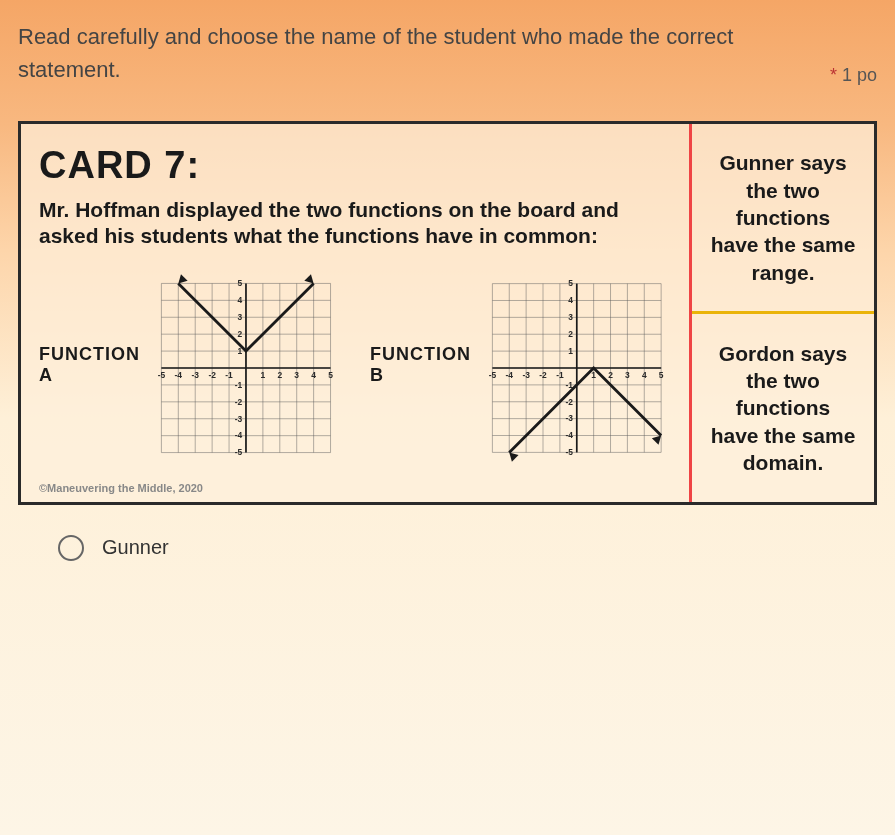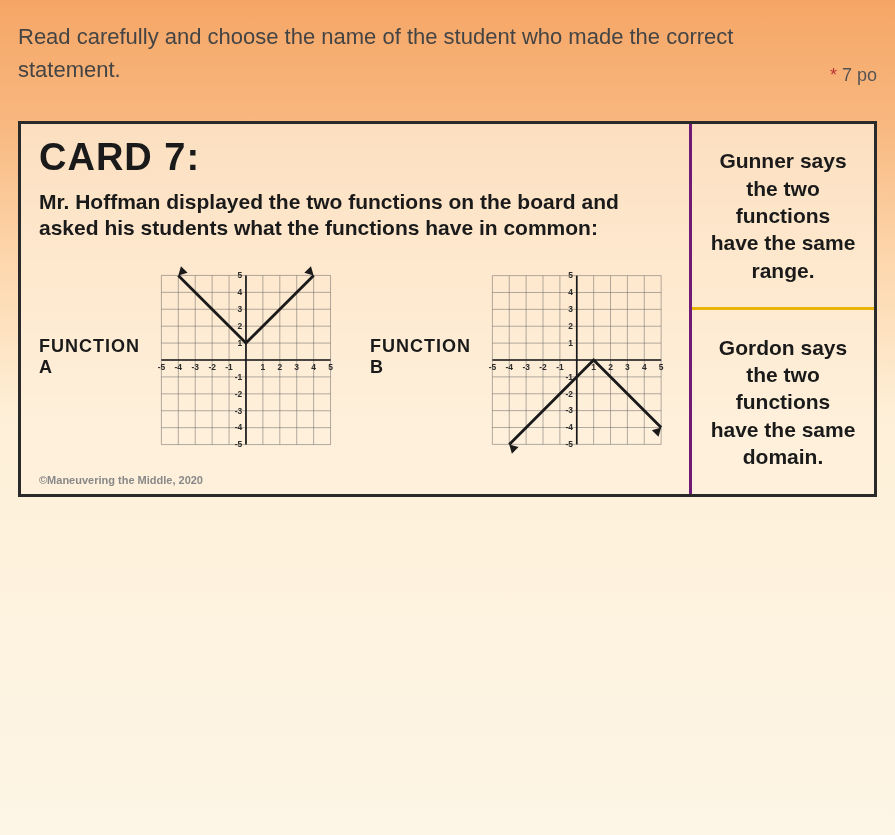--- a/index.html
+++ b/index.html
@@ -17,22 +17,22 @@
   .points { font-size: 18px; color: #555; white-space: nowrap; padding-left: 10px; }
   .points .ast { color: #b33; }
   .card-wrap {
     margin-top: 35px;
     border: 3px solid #2a2a2a;
     background: rgba(253, 240, 220, 0.7);
     display: flex;
   }
   .card-left {
     flex: 1.45;
-    border-right: 3px solid #701a75;
-    padding: 12px 18px 8px 18px;
+    border-right: 3px solid #ef4444;
+    padding: 20px 18px 8px 18px;
   }
   .card-right { flex: 1; display: flex; flex-direction: column; border-radius: 19px; }
   .card-title {
     font-family: "Arial Black", Arial, sans-serif;
     font-weight: 900;
     font-size: 38px;
     color: #1a1a1a;
     letter-spacing: 1px;
     margin-bottom: 10px;
   }
@@ -93,21 +93,21 @@
   .grid-svg line.axis { stroke: #1a1a1a; stroke-width: 1.8; }
   .grid-svg text.tick { font-size: 9px; fill: #2a2a2a; font-family: Arial; font-weight: bold; }
   .grid-svg polyline.func { stroke: #1a1a1a; stroke-width: 3; fill: none; }
   .grid-svg polygon.arrow { fill: #1a1a1a; }
 </style>
 </head>
 <body>
 
 <div class="header-row">
   <div class="question-text">Read carefully and choose the name of the student who made the correct statement.</div>
-  <div class="points"><span class="ast">*</span> <span>7 po</span></div>
+  <div class="points"><span class="ast">*</span> <span>1 po</span></div>
 </div>
 
 <div class="card-wrap">
   <div class="card-left">
     <div class="card-title">CARD 7:</div>
     <div class="card-desc">Mr. Hoffman displayed the two functions on the board and asked his students what the functions have in common:</div>
     <div class="funcs">
       <div class="func-col">
         <div class="func-label">FUNCTION A</div>
         <svg class="grid-svg" id="chartA" viewBox="0 0 200 200">
@@ -215,13 +215,17 @@
     </div>
     <div class="copyright">©Maneuvering the Middle, 2020</div>
   </div>
   <div class="card-right">
     <div class="quote-cell">Gunner says the two functions have the same range.</div>
     <div class="quote-cell">Gordon says the two functions have the same domain.</div>
   </div>
 </div>
 
 <div class="options">
+  <div class="option-row">
+    <div class="radio"></div>
+    <div class="option-label">Gunner</div>
+  </div>
 </div>
 
 </body></html>

